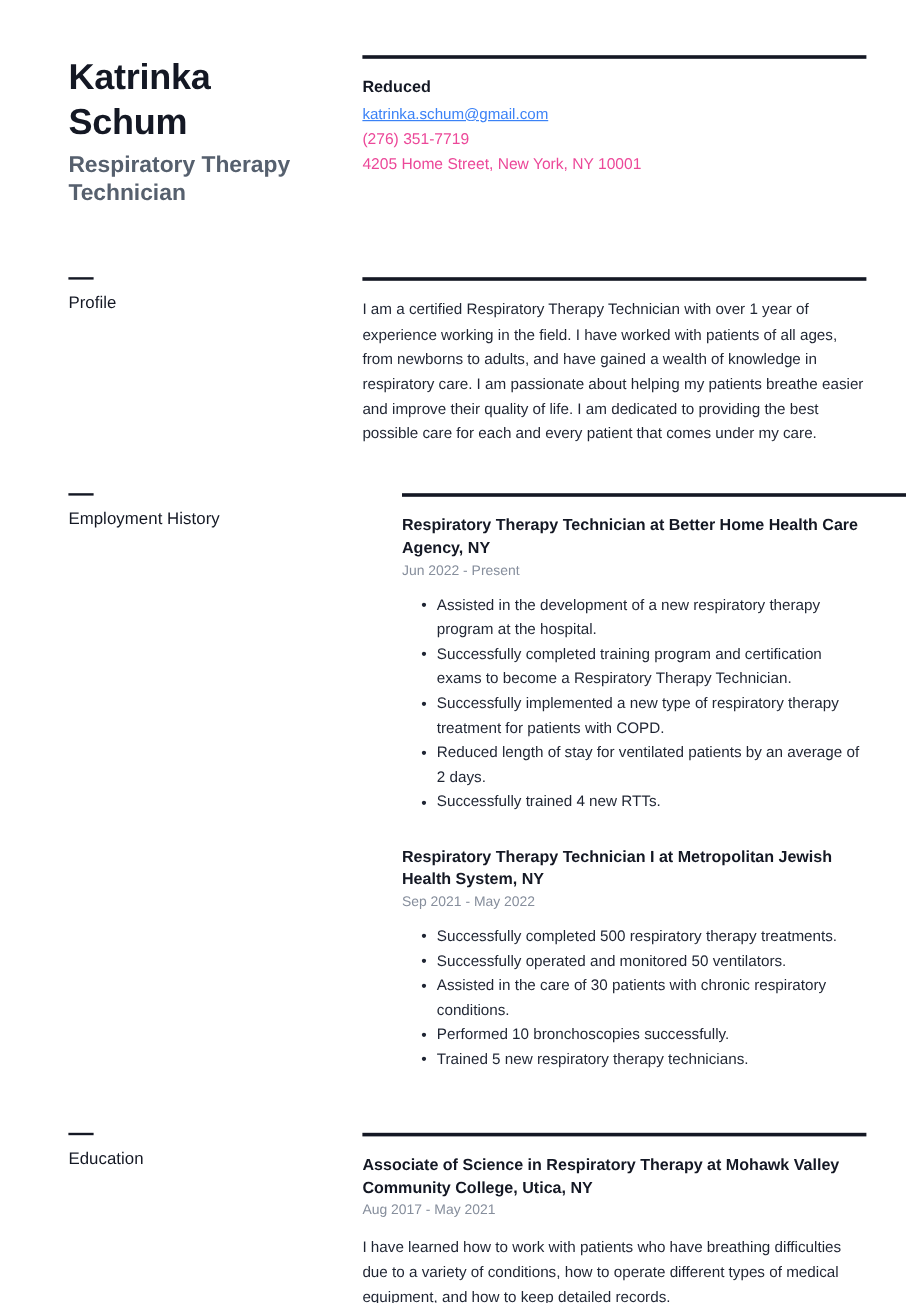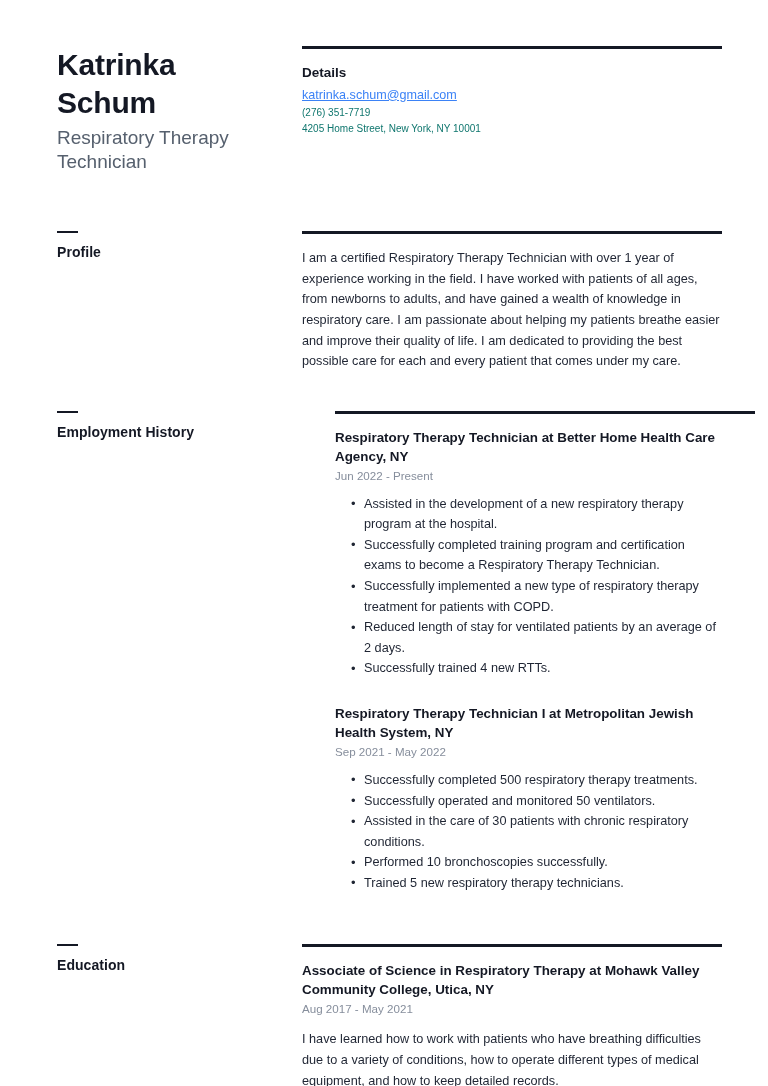--- a/index.html
+++ b/index.html
@@ -49,21 +49,21 @@
     font-size: 30px;
     font-weight: 700;
     line-height: 1.26;
     letter-spacing: -0.2px;
     color: #141824;
     margin: 0;
     max-width: 170px;
   }
   .job-title {
     font-size: 19px;
-    font-weight: 400;
+    font-weight: 700;
     line-height: 1.28;
     color: #56606e;
     margin: 4px 0 0 0;
     max-width: 205px;
   }
 
   
   .rule-full {
     height: 3px;
     background: #141824;
@@ -73,39 +73,39 @@
   .rule-dash {
     height: 2px;
     width: 21px;
     background: #141824;
     margin: 0 0 11px 0;
   }
 
   
   .section-label {
     font-size: 14px;
-    font-weight: 700;
+    font-weight: 400;
     color: #141824;
     letter-spacing: 0.05px;
     margin: 0;
     line-height: 1.2;
   }
 
   
   .details-heading {
     font-size: 13.5px;
     font-weight: 700;
     color: #141824;
     margin: 0 0 2px 0;
     line-height: 1.45;
   }
   .detail-line {
-    font-size: 10px;
-    line-height: 1.62;
-    color: #0f766e;
+    font-size: 13px;
+    line-height: 1.62;
+    color: #ec4899;
   }
   a.link,
   .link {
     color: #3b82f6;
     text-decoration: underline;
     text-underline-offset: 1px;
     font-size: 12.6px;
     line-height: 1.62;
     cursor: pointer;
   }
@@ -176,21 +176,21 @@
 <div class="page">
 
   <div class="row header-row">
     <div class="col-left">
       <h1 class="name"><span>Katrinka</span><br><span>Schum</span></h1>
       <p class="job-title">Respiratory Therapy Technician</p>
     </div>
 
     <div class="col-right">
       <div class="rule-full"></div>
-      <div class="details-heading">Details</div>
+      <div class="details-heading">Reduced</div>
       <div>
         <span class="link">katrinka.schum@gmail.com</span>
       </div>
       <div class="detail-line">(276) 351-7719</div>
       <div class="detail-line">4205 Home Street, New York, NY 10001</div>
     </div>
   </div>
 
   <div class="row section-profile">
     <div class="col-left">

